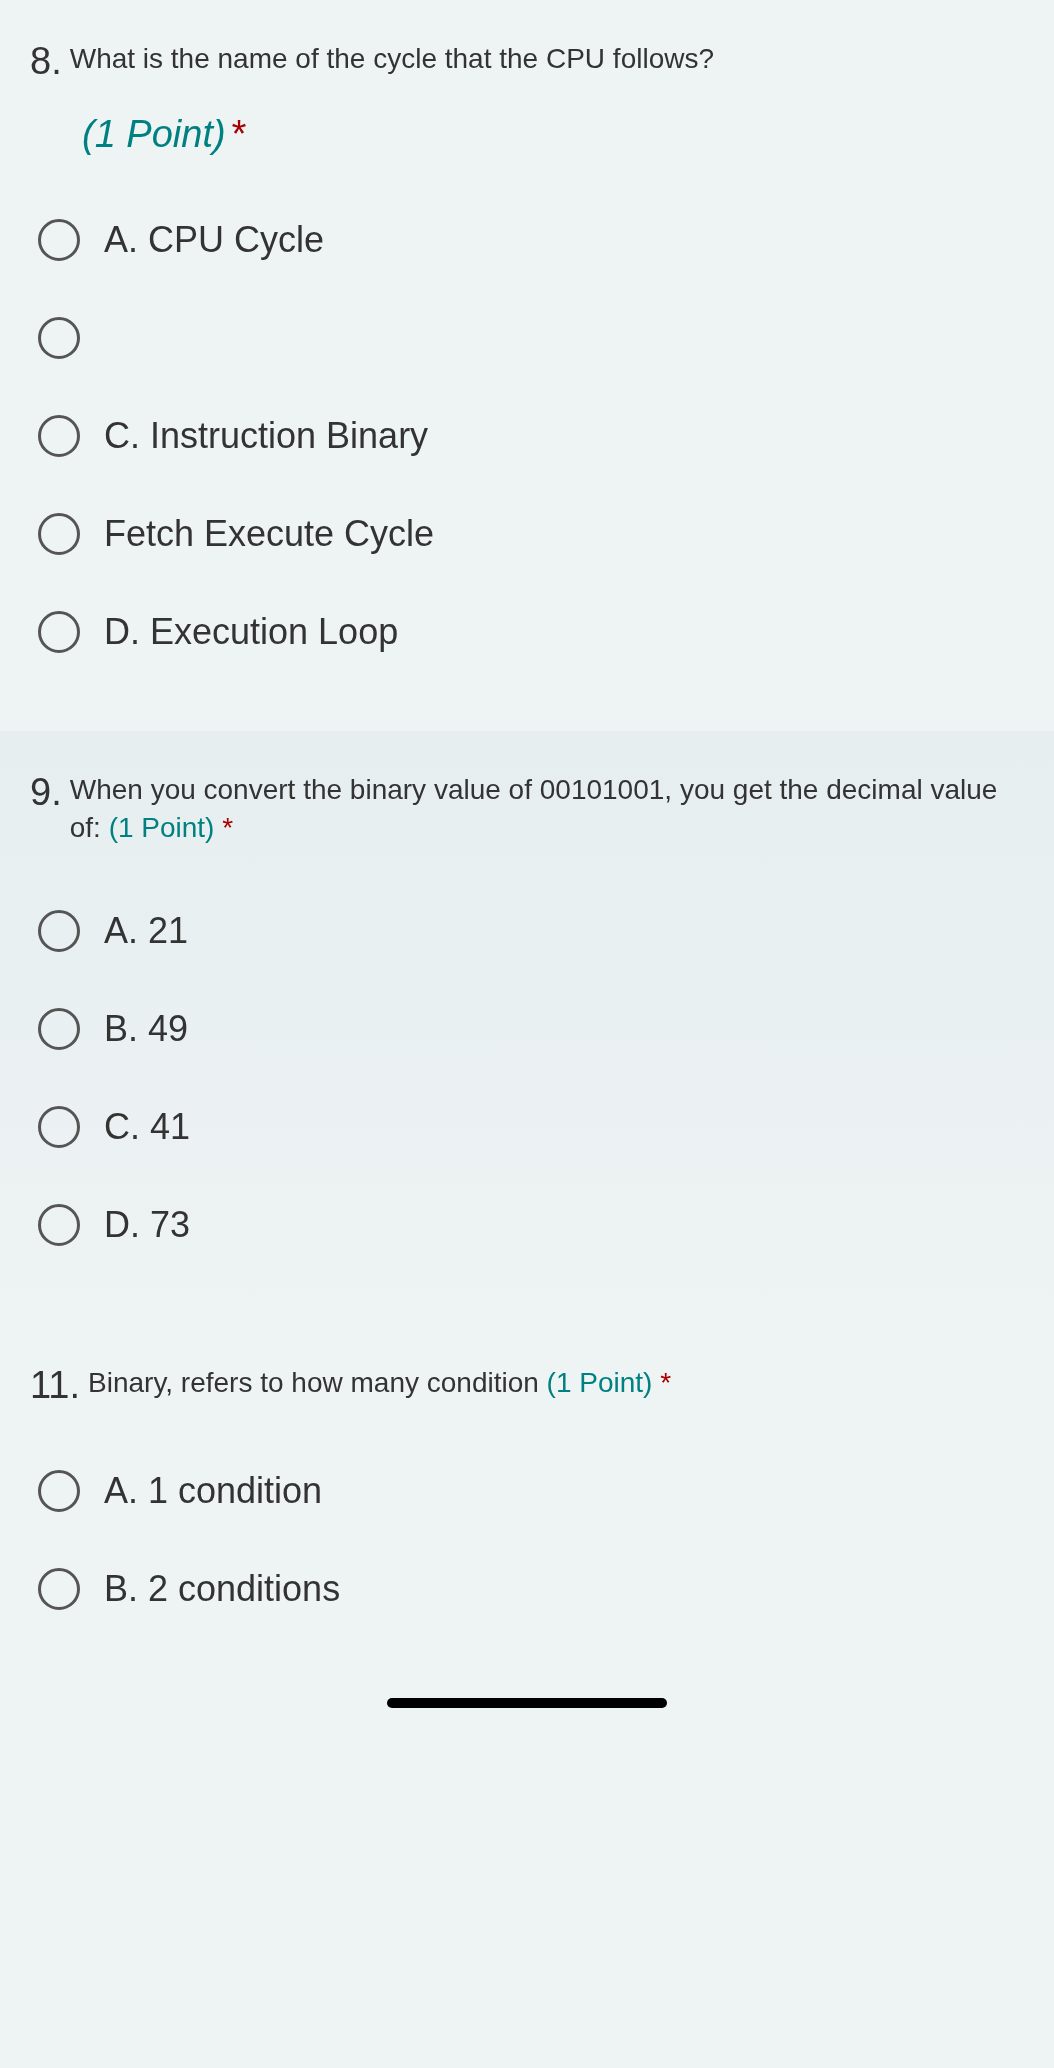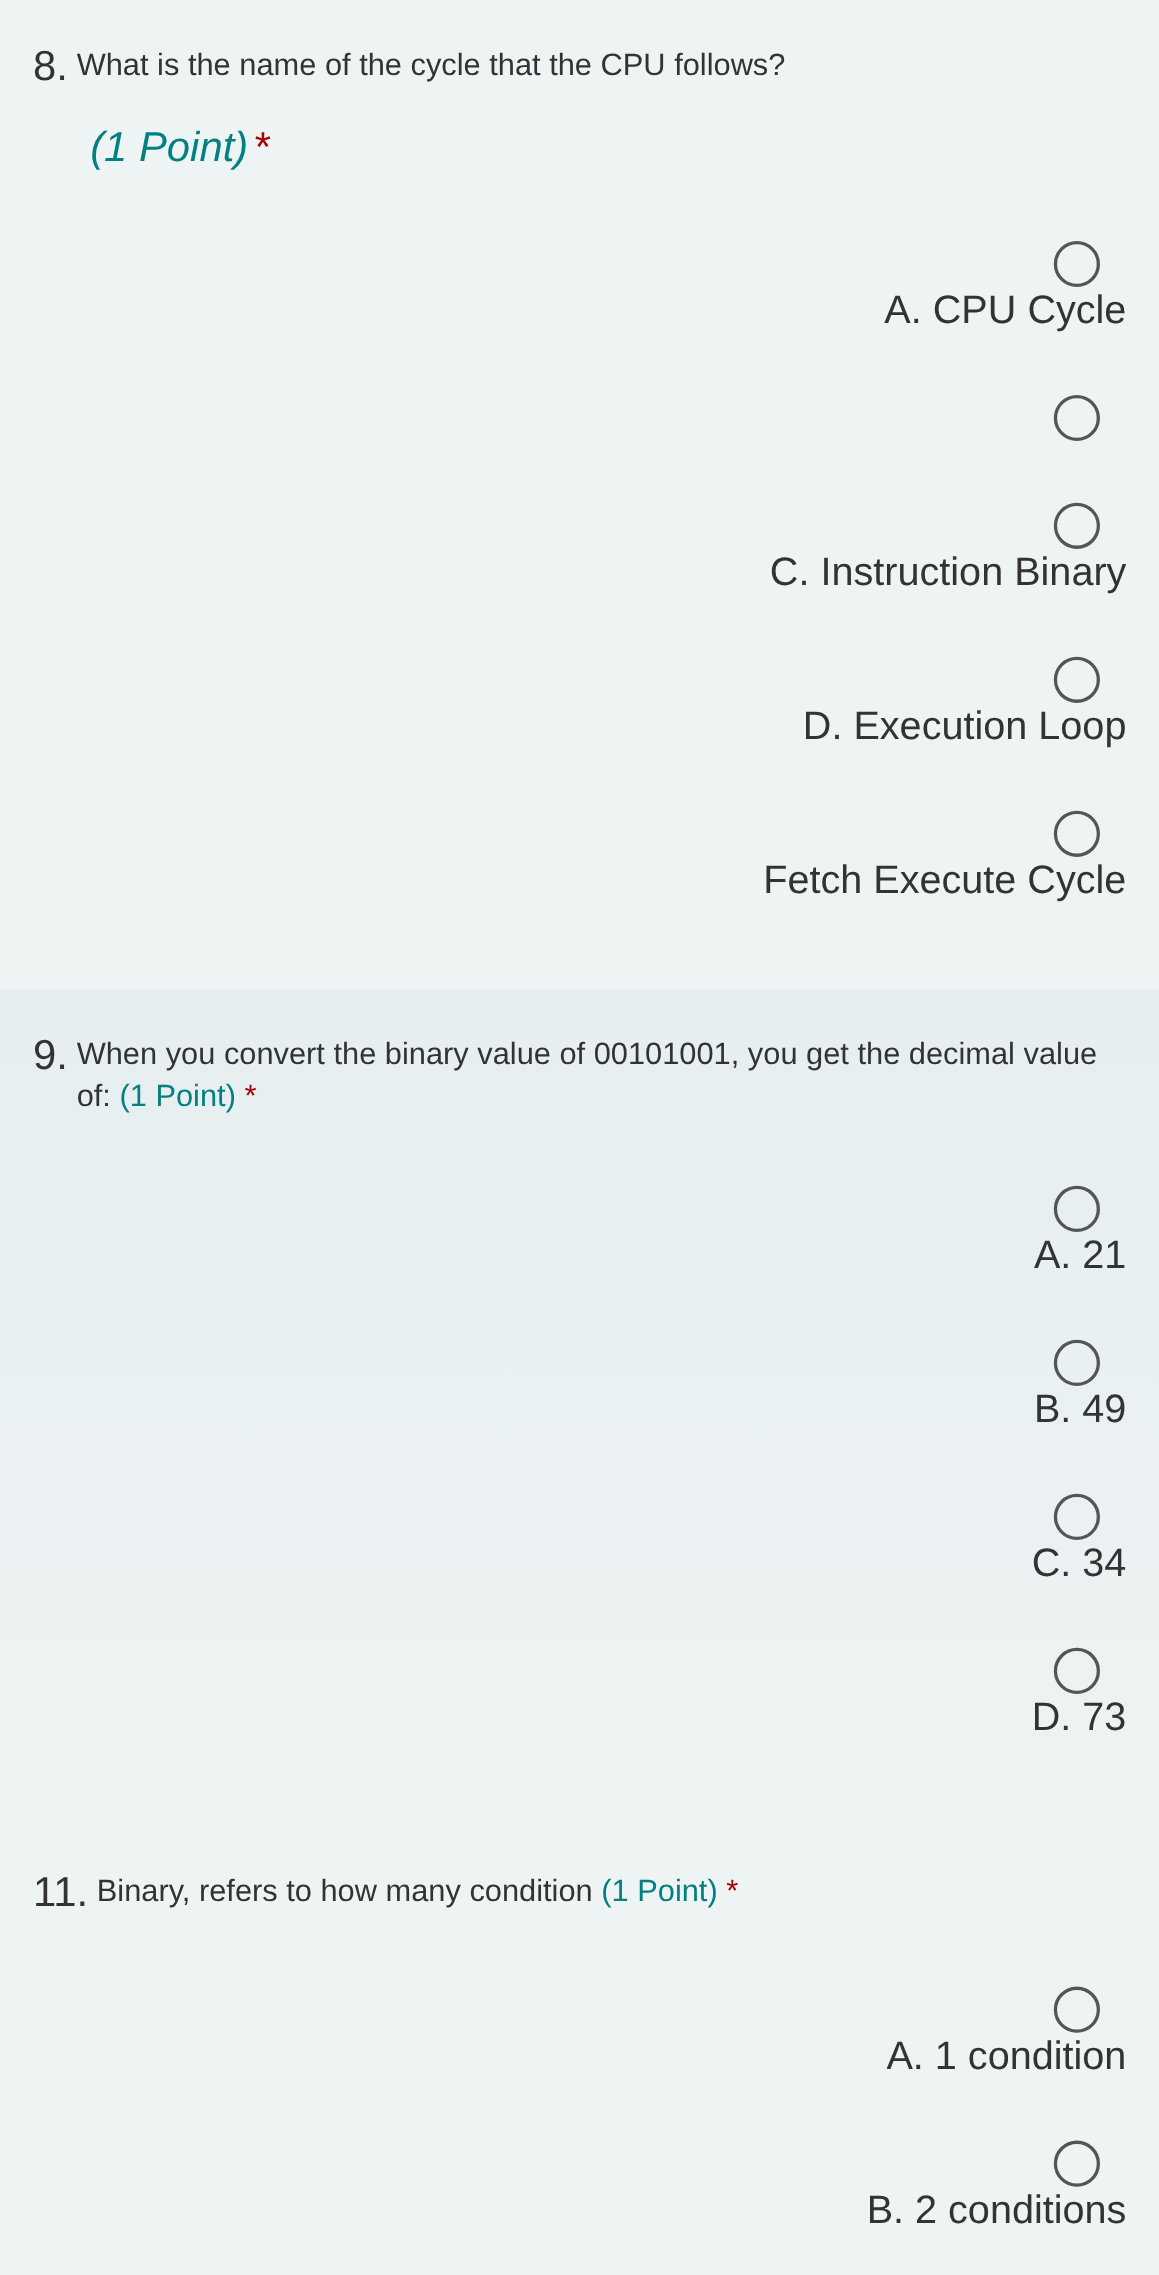--- a/index.html
+++ b/index.html
@@ -53,24 +53,23 @@
     color: #008080;
   }
   .required-inline {
     color: #a80000;
   }
   .options {
     margin-top: 35px;
   }
   .option {
     display: flex;
-    align-items: flex-end;
+    align-items: flex-start;
     padding: 28px 0;
     cursor: pointer;
-    flex-direction: column;
   }
   .radio {
     width: 42px;
     height: 42px;
     border: 3px solid #555;
     border-radius: 50%;
     margin-right: 24px;
     flex-shrink: 0;
     margin-left: 8px;
   }
@@ -109,25 +108,25 @@
     </div>
     <div class="option">
       <div class="radio"></div>
     </div>
     <div class="option">
       <div class="radio"></div>
       <span class="option-label">C. Instruction Binary</span>
     </div>
     <div class="option">
       <div class="radio"></div>
-      <span class="option-label">D. Execution Loop</span>
+      <span class="option-label">Fetch Execute Cycle</span>
     </div>
     <div class="option">
       <div class="radio"></div>
-      <span class="option-label">Fetch Execute Cycle</span>
+      <span class="option-label">D. Execution Loop</span>
     </div>
   </div>
 </div>
 
 <div class="question-block alt">
   <div class="question-header">
     <span class="question-number">9.</span>
     <span class="question-text">
       <span>When you convert the binary value of 00101001, you get the decimal value of: </span><span class="points-inline">(1 Point)</span> <span class="required-inline">*</span>
     </span>
@@ -136,21 +135,21 @@
     <div class="option">
       <div class="radio"></div>
       <span class="option-label">A. 21</span>
     </div>
     <div class="option">
       <div class="radio"></div>
       <span class="option-label">B. 49</span>
     </div>
     <div class="option">
       <div class="radio"></div>
-      <span class="option-label">C. 34</span>
+      <span class="option-label">C. 41</span>
     </div>
     <div class="option">
       <div class="radio"></div>
       <span class="option-label">D. 73</span>
     </div>
   </div>
 </div>
 
 <div class="question-block">
   <div class="question-header">

